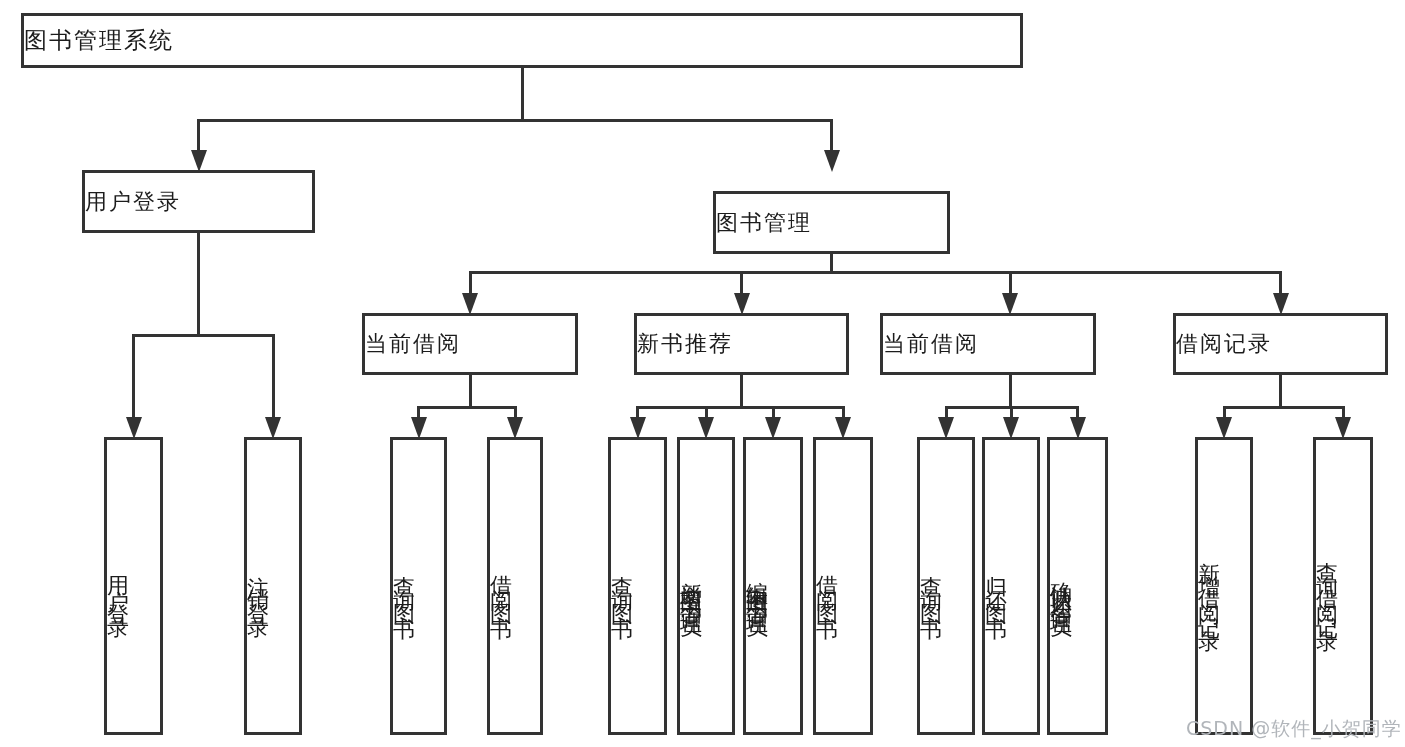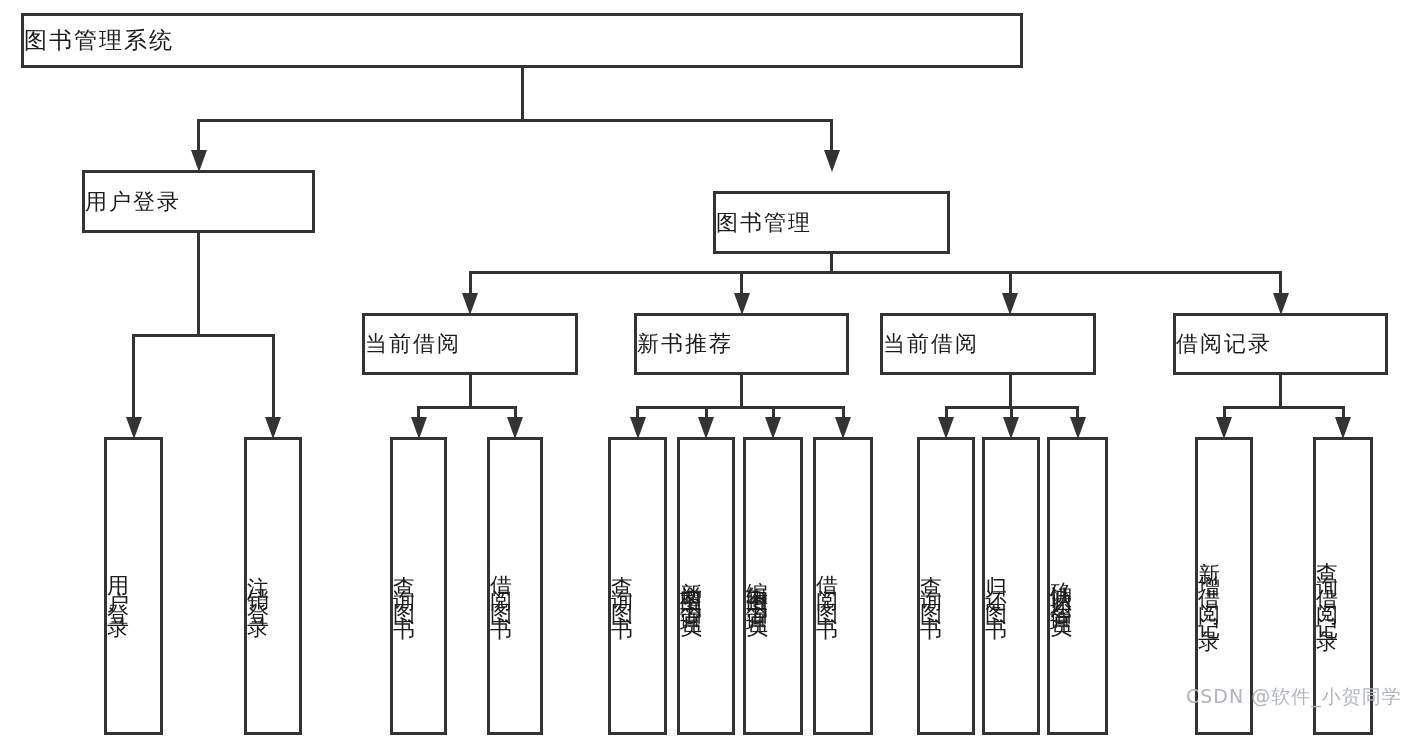--- a/index.html
+++ b/index.html
@@ -31,21 +31,21 @@
   }
   .node.vertical.long span { letter-spacing:5px; }
   .cline { position:absolute; background:var(--line,#333333); }
   .arrow {
     position:absolute; width:0; height:0;
     border-left:8px solid transparent;
     border-right:8px solid transparent;
     border-top:22px solid var(--line,#333333);
   }
   .watermark {
-    position:absolute; left:1186px; top:684px;
+    position:absolute; left:1186px; top:716px;
     font-size:19px; letter-spacing:1px;
     color:var(--wm,#b1b5ba); white-space:nowrap;
   }
 </style>
 </head>
 <body>
 
 <div id="stage">
   <div id="connector-layer">
       <div class="cline" style="left: 520.5px; top: 68px; width: 3px; height: 52px;"></div>

